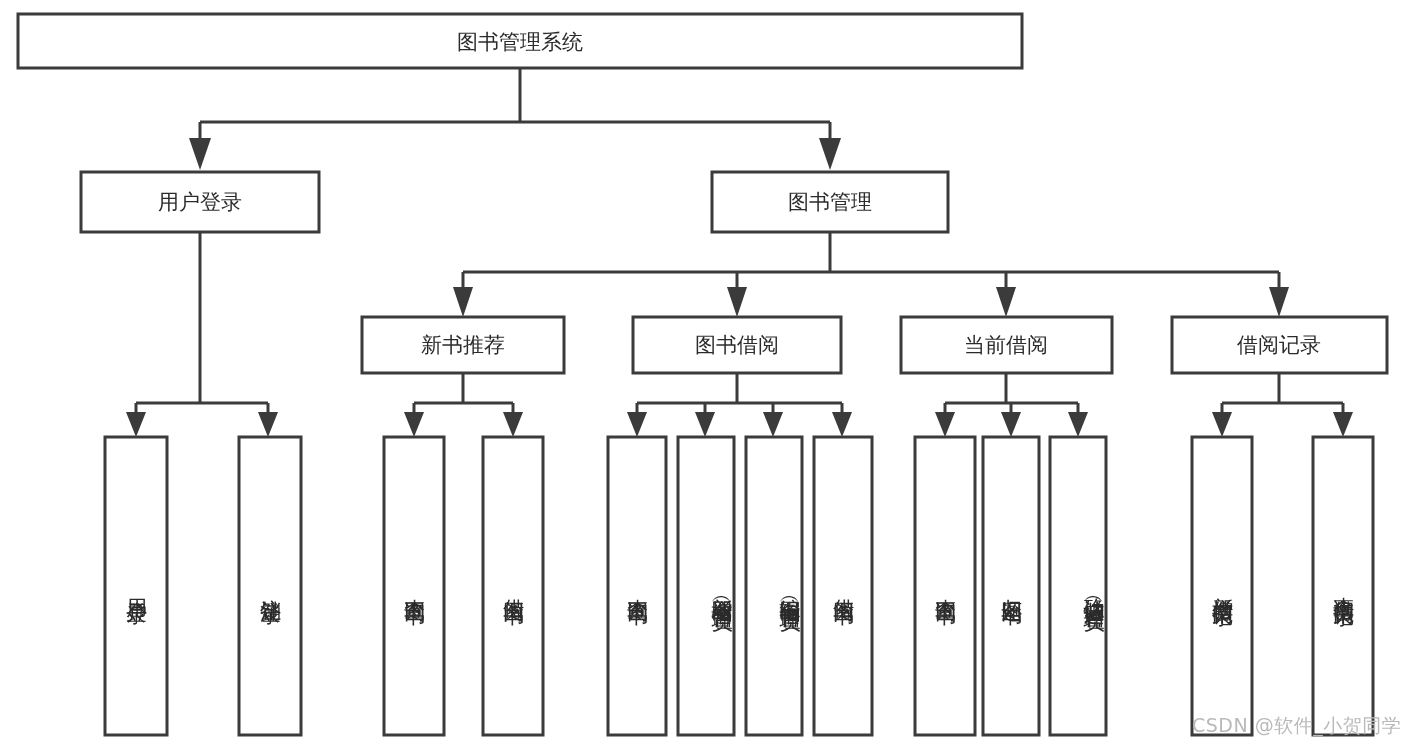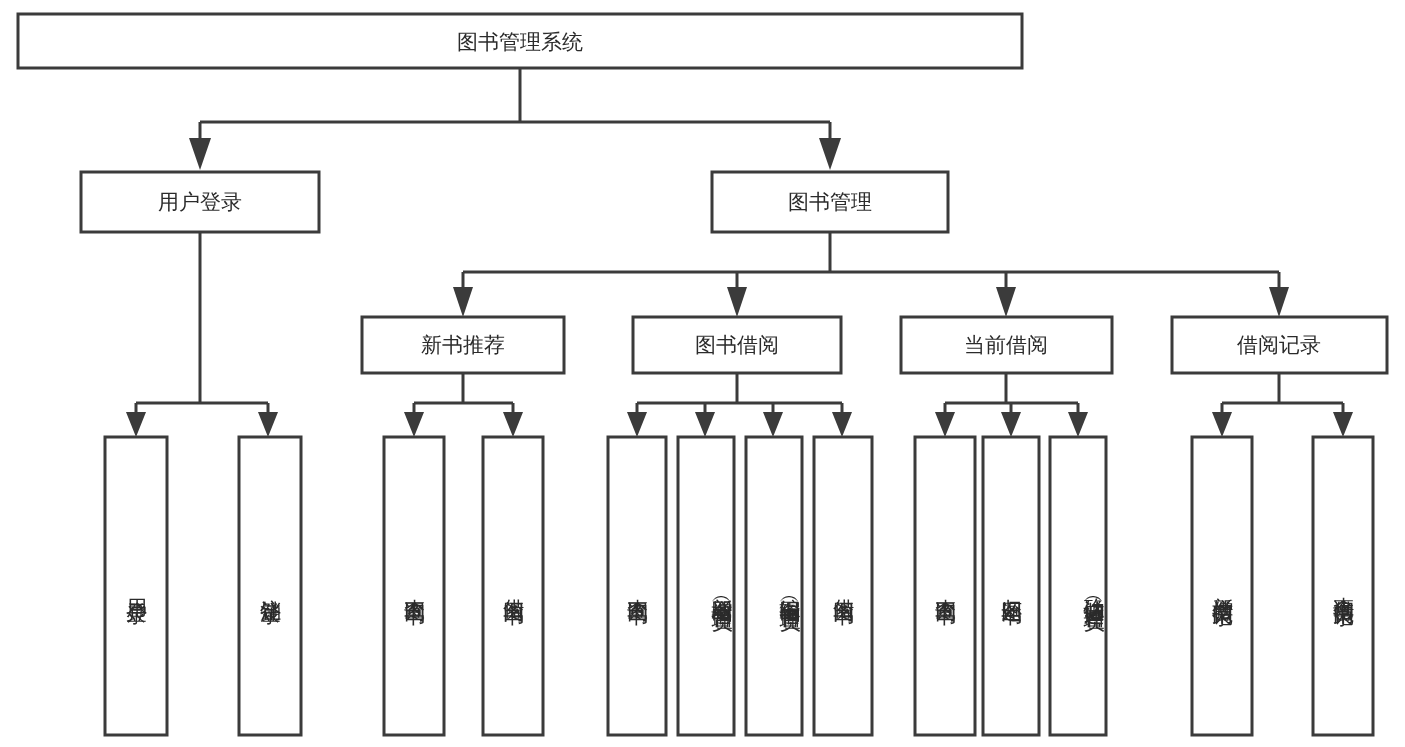--- a/index.html
+++ b/index.html
@@ -214,14 +214,15 @@
   <div class="vlabel" style="left:915px; top:437px; width:60px; height:298px;">查询图书</div>
 
   <div class="vlabel" style="left:983px; top:437px; width:56px; height:298px;">归还图书</div>
 
   <div class="vlabel" style="left:1050px; top:437px; width:56px; height:298px; align-items:flex-start; padding-top:8px; box-sizing:border-box;">确认归还（管理员）</div>
 
   <div class="vlabel" style="left:1192px; top:437px; width:60px; height:298px;">新增借阅记录</div>
 
   <div class="vlabel" style="left:1313px; top:437px; width:60px; height:298px;">查询借阅记录</div>
 
+  <div class="watermark" style="left:1192px; top:713px;">CSDN @软件_小贺同学</div>
 
 </div>
 
 </body></html>

